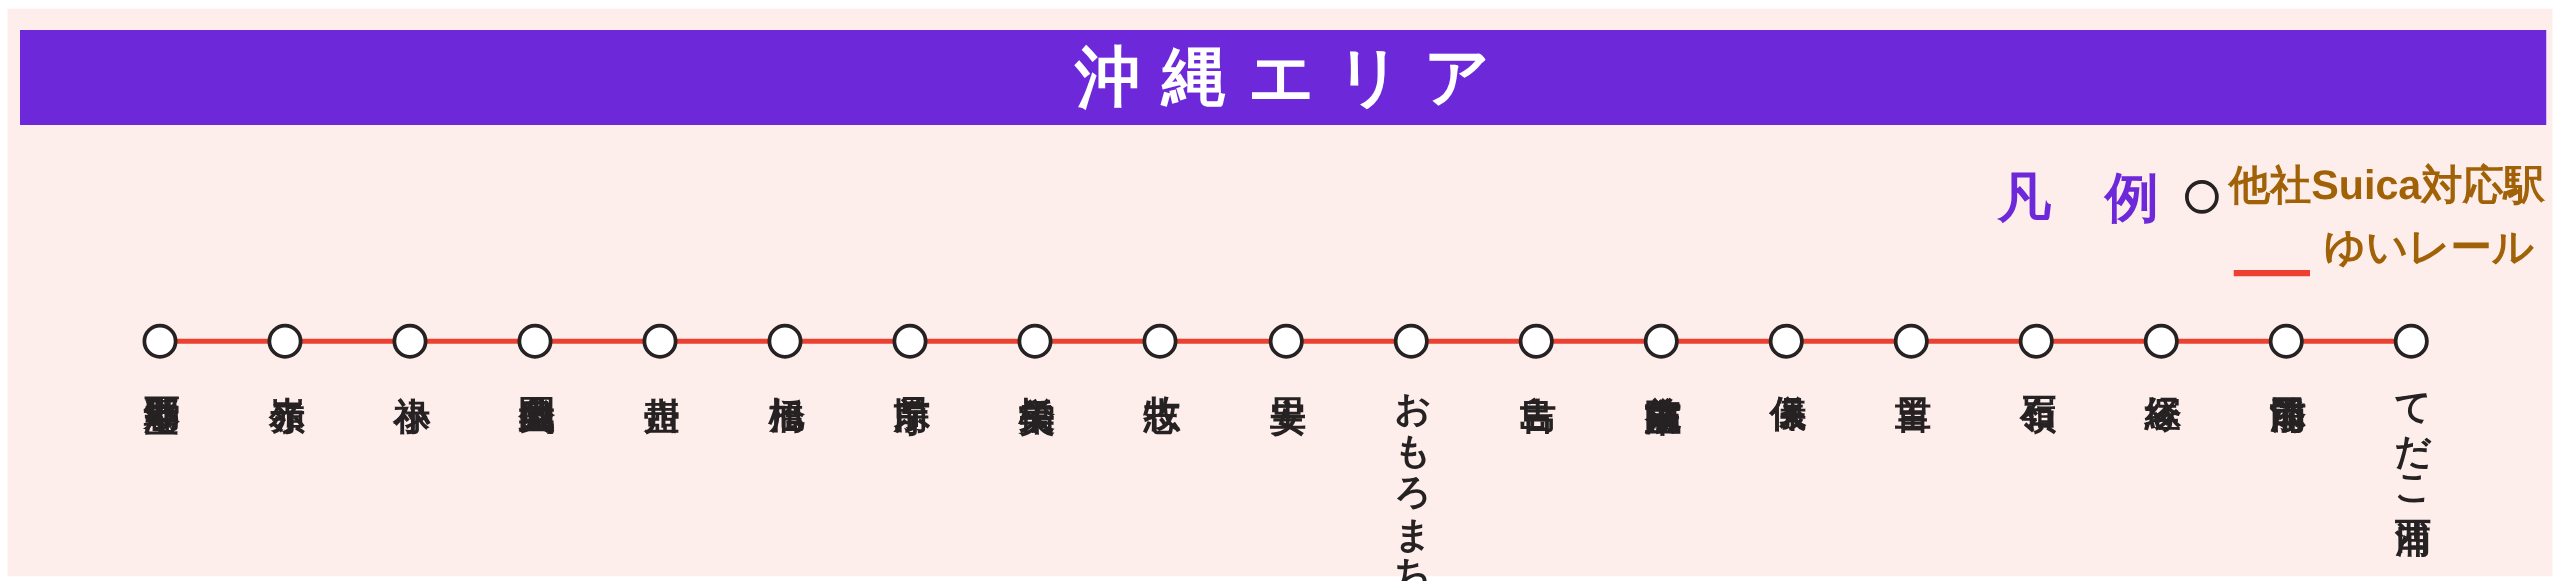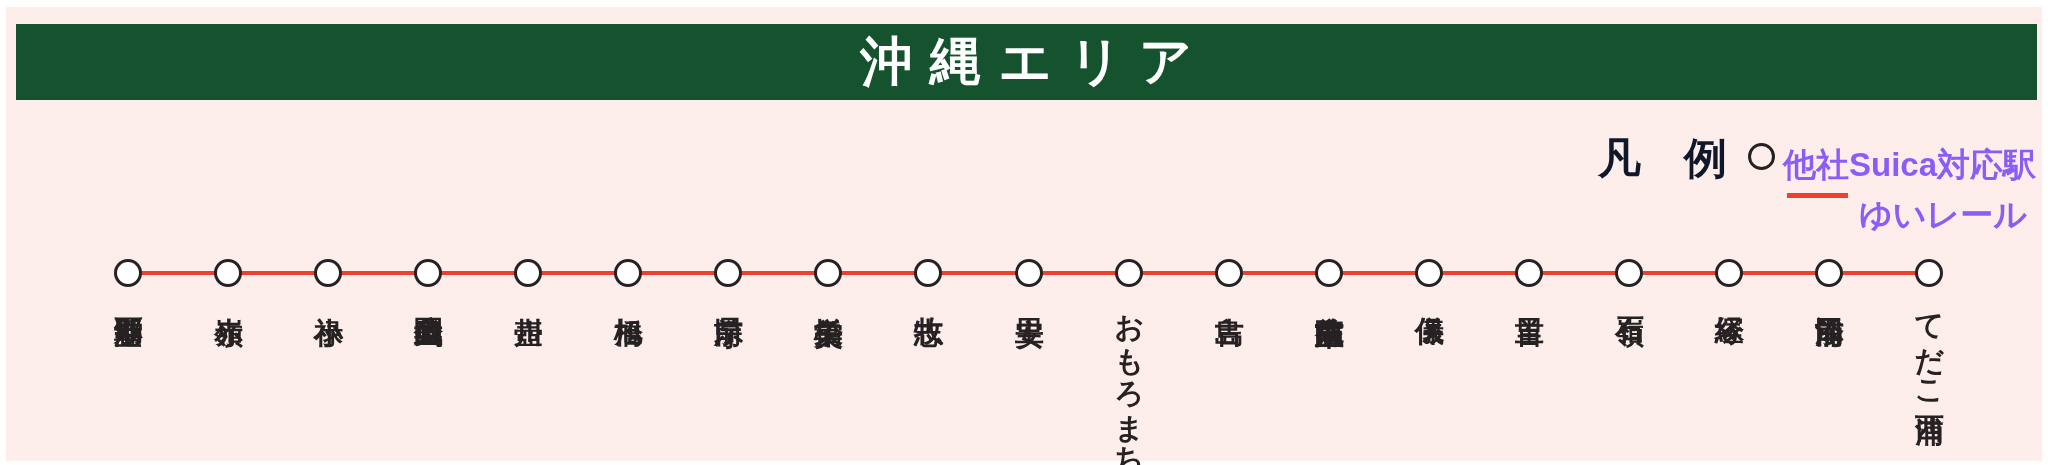--- a/index.html
+++ b/index.html
@@ -14,44 +14,44 @@
     position: absolute;
     left: 6px; top: 7px;
     width: 2036px; height: 454px;
     background: #fdeeeb;
   }
   
   .titlebar {
     position: absolute;
     left: 10px; top: 17px;
     width: 2021px; height: 76px;
-    background: #14532d;
+    background: #6d28d9;
     display: flex; align-items: center; justify-content: center;
   }
   .title {
     color: #ffffff;
     font-size: 52px;
     font-weight: bold;
     letter-spacing: 17px;
     margin-right: -17px;
     white-space: nowrap;
   }
   
   .legend-heading {
     position: absolute;
     left: 1592px; top: 123px;
     font-size: 43px;
     font-weight: 800;
-    color: #0f172a;
+    color: #6d28d9;
     white-space: nowrap;
   }
   .legend-item {
     position: absolute;
-    display: flex; align-items: flex-start;
-    color: #8b5cf6;
+    display: flex; align-items: flex-end;
+    color: #a16207;
   }
   .legend-item-station { left: 1742px; top: 136px; height: 28px; }
   .legend-item-line    { left: 1781px; top: 186px; height: 28px; }
   .legend-circle {
     width: 21px; height: 21px;
     border: 3px solid #262122;
     border-radius: 50%;
     background: transparent;
     margin-right: 8px;
     flex: none;

